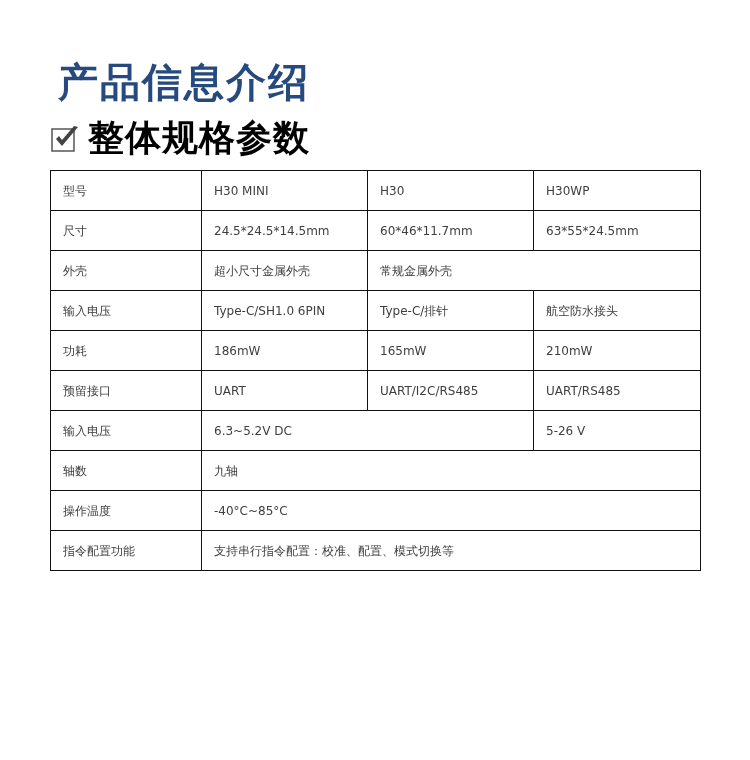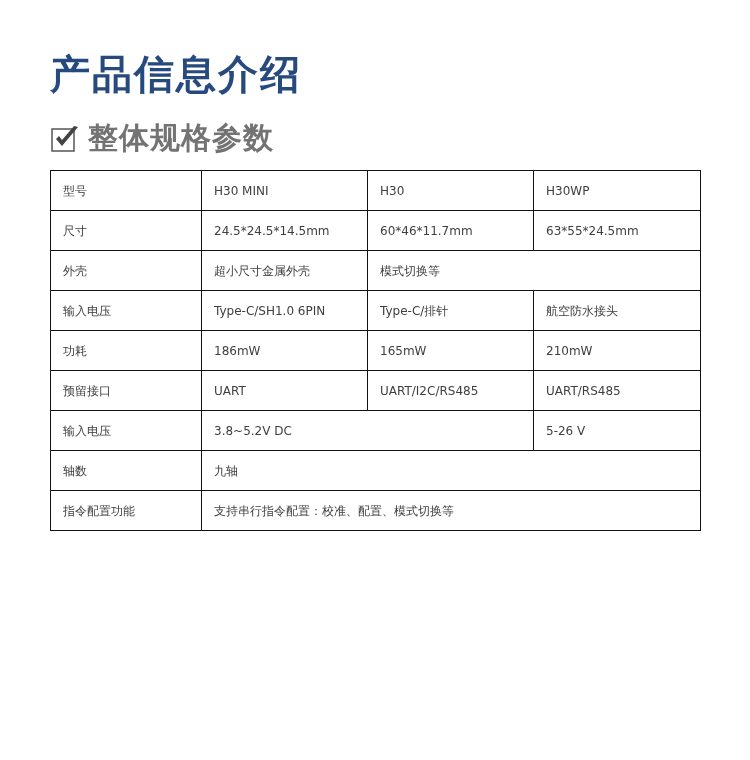--- a/index.html
+++ b/index.html
@@ -1,23 +1,23 @@
 <!DOCTYPE html>
 <html><head>
 <meta charset="utf-8">
 <style>
   html, body { margin: 0; padding: 0; background: #ffffff; }
   body { width: 750px; height: 760px; position: relative; overflow: hidden;
          font-family: "DejaVu Sans", "Liberation Sans", sans-serif; color: #3a3a3a; }
-  .page-title { position: absolute; left: 50px; top: 50px; margin: 0;
+  .page-title { position: absolute; left: 50px; top: 50px; margin: 8px;
          font-size: 40px; font-weight: bold; color: #264a7e; letter-spacing: 2px; line-height: 48px; }
   .section-head { position: absolute; left: 50px; top: 118px; height: 40px;
          display: flex; align-items: center; }
   .check-icon { width: 30px; height: 30px; margin-right: 8px; }
-  .section-title { font-size: 30px; font-weight: bold; color: #737373; letter-spacing: 1px; }
+  .section-title { font-size: 36px; font-weight: bold; color: #000000; letter-spacing: 1px; }
   table.spec { position: absolute; left: 50px; top: 170px; width: 650px;
          border-collapse: collapse; table-layout: fixed; }
   table.spec td { border: 1.5px solid #111; text-align: left; vertical-align: middle;
          font-size: 12px; color: #3e3e3e; padding: 0 12px; height: 39px; line-height: 24px; }
   table.spec td.label { width: 143px; }
   table.spec tr.tall td { height: 75px; }
   .line { display: block; }
 </style>
 </head>
 <body>
@@ -48,21 +48,21 @@
   </tr>
   <tr>
     <td class="label">尺寸</td>
     <td>24.5*24.5*14.5mm</td>
     <td>60*46*11.7mm</td>
     <td>63*55*24.5mm</td>
   </tr>
   <tr>
     <td class="label">外壳</td>
     <td>超小尺寸金属外壳</td>
-    <td colspan="2">模式切换等</td>
+    <td colspan="2">常规金属外壳</td>
   </tr>
   <tr>
     <td class="label">输入电压</td>
     <td>Type-C/SH1.0 6PIN</td>
     <td>Type-C/排针</td>
     <td>航空防水接头</td>
   </tr>
   <tr>
     <td class="label">功耗</td>
     <td>186mW</td>
@@ -70,25 +70,29 @@
     <td>210mW</td>
   </tr>
   <tr>
     <td class="label">预留接口</td>
     <td>UART</td>
     <td>UART/I2C/RS485</td>
     <td>UART/RS485</td>
   </tr>
   <tr>
     <td class="label">输入电压</td>
-    <td colspan="2">3.8~5.2V DC</td>
+    <td colspan="2">6.3~5.2V DC</td>
     <td>5-26 V</td>
   </tr>
   <tr>
     <td class="label">轴数</td>
     <td colspan="3">九轴</td>
+  </tr>
+  <tr>
+    <td class="label">操作温度</td>
+    <td colspan="3">-40°C~85°C</td>
   </tr>
   <tr>
     <td class="label">指令配置功能</td>
     <td colspan="3">支持串行指令配置：校准、配置、模式切换等</td>
   </tr>
 </tbody>
   </table>
 
 </body></html>

